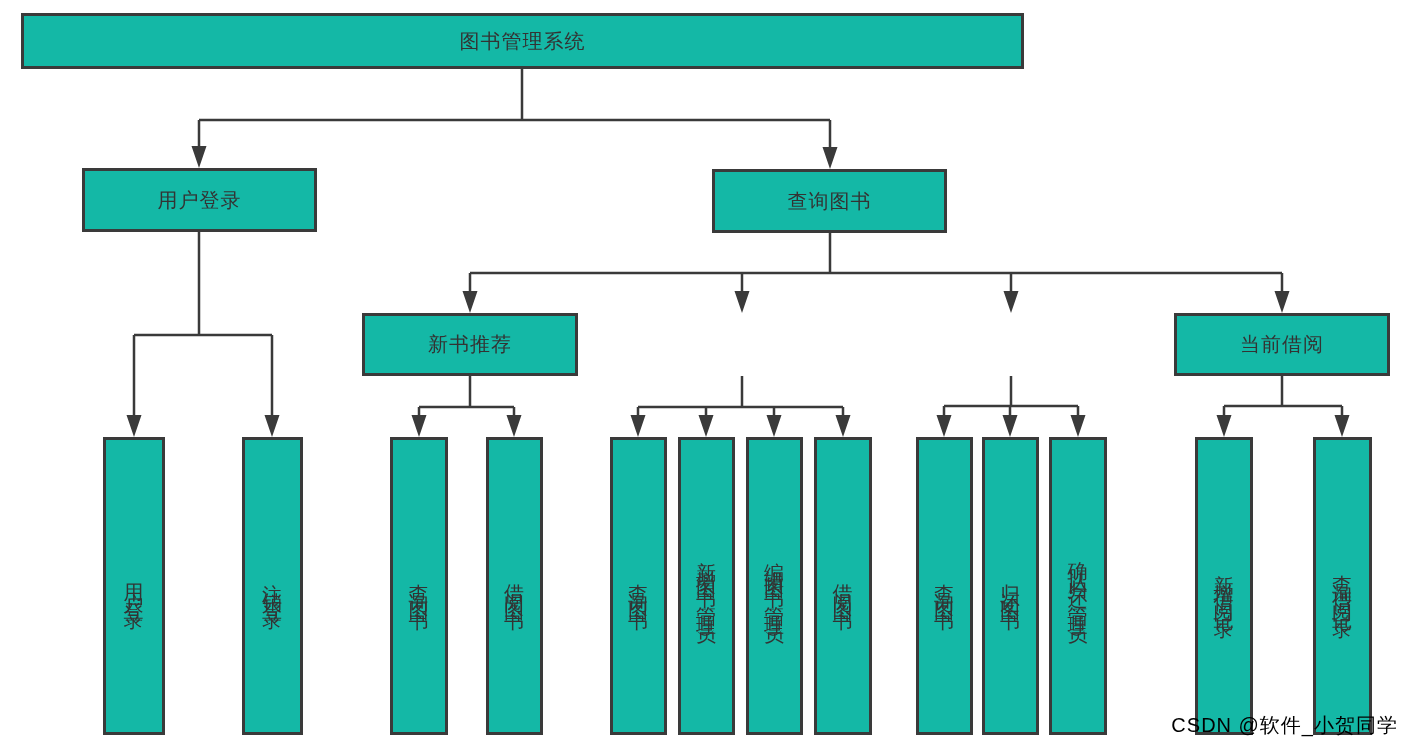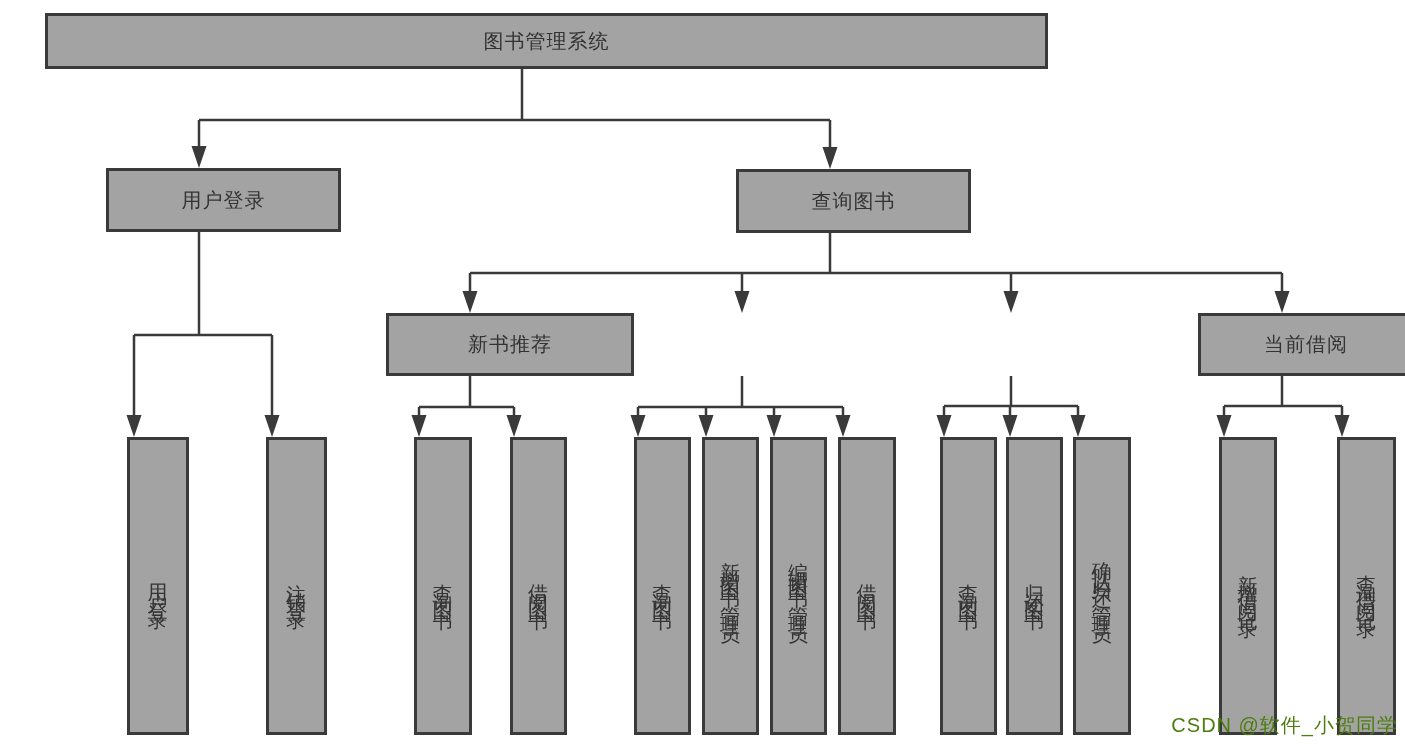--- a/index.html
+++ b/index.html
@@ -14,43 +14,42 @@
   .connectors {
     position: absolute;
     left: 0; top: 0;
     width: 1405px; height: 747px;
     pointer-events: none;
   }
   .node {
     position: absolute;
     box-sizing: border-box;
     border: 3px solid #3a3a3a;
-    background: #a3a3a3;
+    background: #14b8a6;
     display: grid;
     place-items: center;
     color: #333333;
     font-size: 20px;
     letter-spacing: 1px;
     z-index: 2;
-    margin-left: 24px;
   }
   .leaf { top: 437px; height: 298px; }
   .vtext {
     writing-mode: vertical-rl;
     text-orientation: mixed;
     letter-spacing: 9px;
     line-height: 1;
     white-space: nowrap;
   }
   .watermark {
     position: absolute;
     top: 712px;
     right: 7px;
     font-size: 20px;
-    color: #4d7c0f;
+    color: #000000;
     letter-spacing: 1px;
     z-index: 5;
     white-space: nowrap;
   }
 </style>
 </head>
 <body>
 
 <div class="canvas">
 
@@ -96,21 +95,21 @@
     <span>图书管理系统</span>
   </div>
 
   <div class="node" style="left:82px; top:168px; width:235px; height:64px;">
     <span>用户登录</span>
   </div>
   <div class="node" style="left:712px; top:169px; width:235px; height:64px;">
     <span>查询图书</span>
   </div>
 
-  <div class="node" style="left:362px; top:313px; width:248px; height:63px;">
+  <div class="node" style="left:362px; top:313px; width:216px; height:63px;">
     <span>新书推荐</span>
   </div>
   <div class="node" style="left:1174px; top:313px; width:216px; height:63px;">
     <span>当前借阅</span>
   </div>
 
   <div class="node leaf" style="left:103px; width:62px;">
     <span class="vtext">用户登录</span>
   </div>
   <div class="node leaf" style="left:242px; width:61px;">

